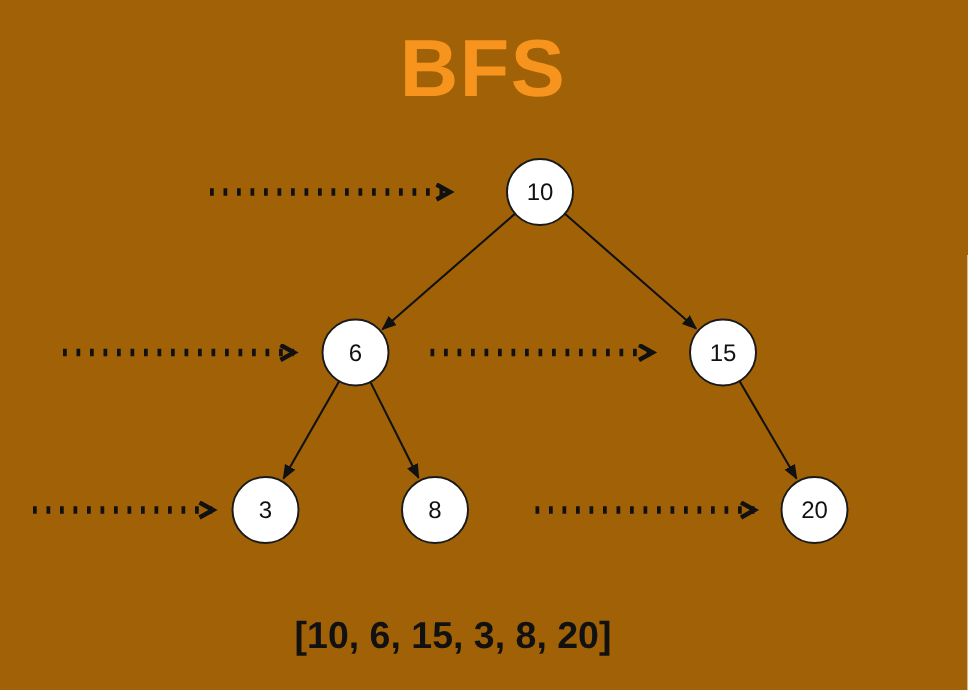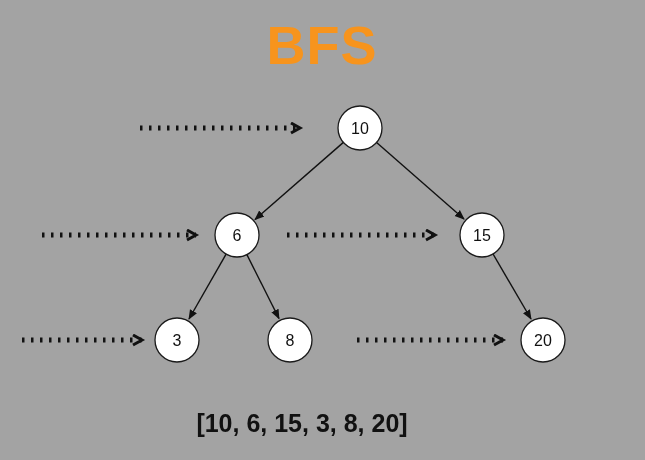--- a/index.html
+++ b/index.html
@@ -4,21 +4,21 @@
 <style>
   html, body {
     margin: 0;
     padding: 0;
     background: #ffffff;
   }
   .stage {
     position: relative;
     width: 645px;
     height: 460px;
-    background: #a3a3a3;
+    background: #a16207;
     font-family: "Liberation Sans", sans-serif;
     overflow: hidden;
   }
   svg { display: block; }
   .title-text {
     font-family: "Liberation Sans", sans-serif;
     font-size: 54px;
     font-weight: bold;
     letter-spacing: 1px;
     text-anchor: middle;

